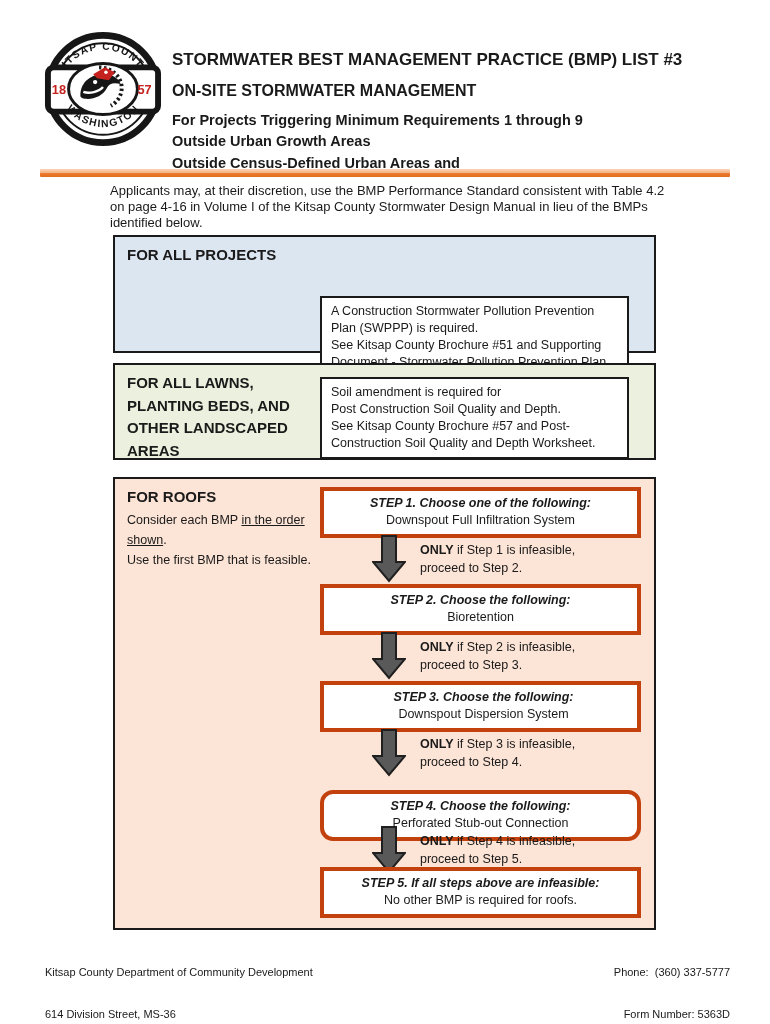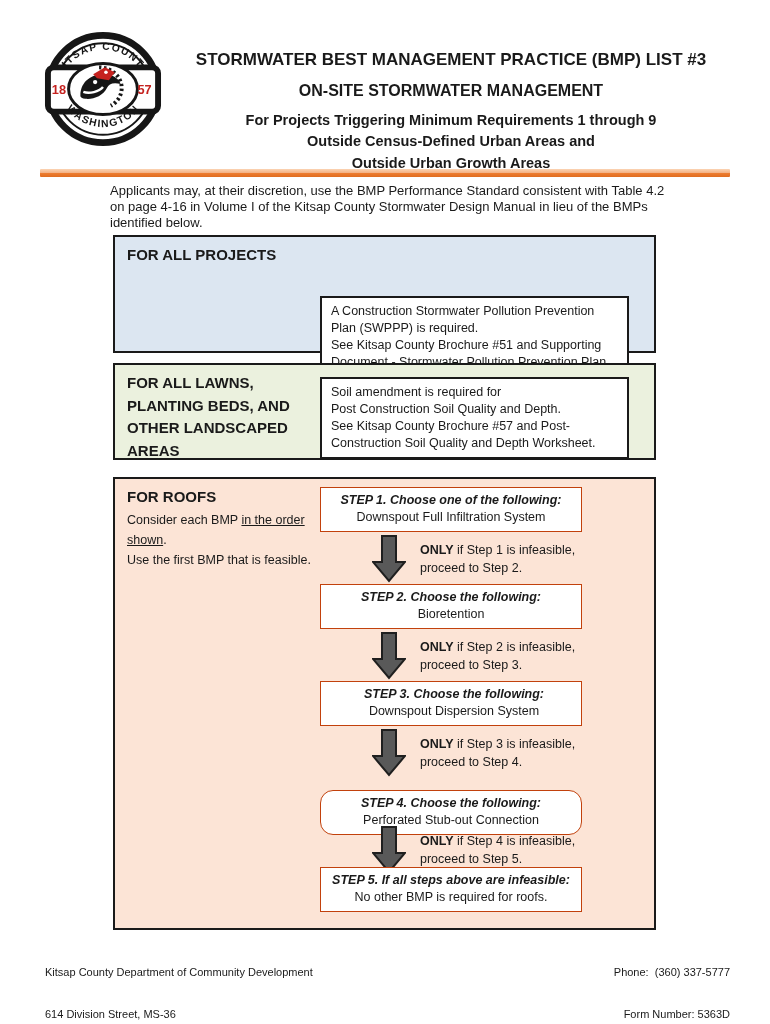--- a/index.html
+++ b/index.html
@@ -2,21 +2,21 @@
 <html><head>
 <meta charset="utf-8">
 <style>
   html,body{margin:0;padding:0;background:#ffffff;}
   .page{
     position:relative;width:770px;height:1024px;background:#ffffff;
     font-family:"Liberation Sans",sans-serif;color:#1a1a1a;overflow:hidden;
   }
   
   .logo{position:absolute;left:44px;top:30px;width:118px;height:118px;}
-  .title-block{position:absolute;left:172px;top:50px;width:558px;text-align:center;}
+  .title-block{position:absolute;left:172px;top:50px;width:558px;}
   .title-1{font-size:17px;font-weight:700;margin:0 0 11px 0;line-height:1.2;}
   .title-2{font-size:16px;font-weight:700;margin:0 0 9px 0;line-height:1.2;}
   .subtitle{font-size:14.5px;font-weight:700;line-height:1.5;}
   .rule{
     position:absolute;left:40px;top:169px;width:690px;height:8px;
     background:linear-gradient(#fbd4b4 0%,#f4b183 48%,#ed7d31 52%,#e06c1f 100%);
     border-radius:1px;
   }
   
   .intro{position:absolute;left:110px;top:183px;width:600px;font-size:13px;line-height:1.22;white-space:pre-line;}
@@ -30,21 +30,21 @@
   .callout{
     position:absolute;left:205px;width:309px;background:#ffffff;border:2px solid #1a1a1a;
     box-sizing:border-box;font-size:12.5px;line-height:1.36;padding:5px 9px;white-space:pre-line;
   }
   .callout-projects{top:11px;min-height:96px;margin-top:48px;}
   .callout-lawns{top:12px;min-height:82px;}
   
   .roofs-desc{margin:4px 0 0 12px;width:202px;font-size:12.5px;line-height:1.6;}
   .u{text-decoration:underline;}
   .step{
-    position:absolute;left:205px;width:262px;background:#ffffff;border:1px solid #c2410c;
+    position:absolute;left:205px;width:321px;background:#ffffff;border:4px solid #c2410c;
     box-sizing:border-box;text-align:center;padding:4px 6px;font-size:12.5px;line-height:1.38;
   }
   .step-title{font-weight:700;font-style:italic;}
   .s1{top:8px;}  .s2{top:105px;} .s3{top:202px;padding-left:12px;} .s4{top:311px;border-radius:13px;} .s5{top:388px;}
   .arrow-row{position:absolute;left:205px;width:309px;height:52px;}
   .a1{top:56px;} .a2{top:153px;} .a3{top:250px;} .a4{top:347px;}
   .arrow-glyph{position:absolute;left:52px;top:0;}
   .arrow-text{margin:6px 0 0 100px;font-size:12.5px;line-height:1.45;}
   .b{font-weight:700;}
   
@@ -78,22 +78,22 @@
       <path id="arcBot" d="M 17 68 A 46 46 0 0 0 103 68" fill="none"></path>
       <text class="seal-arc-text"><textPath href="#arcBot" startOffset="50%" text-anchor="middle">WASHINGTON</textPath></text>
     </svg>
   </div>
 
   <div class="title-block">
     <div class="title-1">STORMWATER BEST MANAGEMENT PRACTICE (BMP) LIST #3</div>
     <div class="title-2">ON-SITE STORMWATER MANAGEMENT</div>
     <div class="subtitle">
       <div>For Projects Triggering Minimum Requirements 1 through 9</div>
+      <div>Outside Urban Growth Areas</div>
       <div>Outside Census-Defined Urban Areas and</div>
-      <div>Outside Urban Growth Areas</div>
     </div>
   </div>
 
   <div class="rule"></div>
 
   <div class="intro">Applicants may, at their discretion, use the BMP Performance Standard consistent with Table 4.2
 on page 4-16 in Volume I of the Kitsap County Stormwater Design Manual in lieu of the BMPs
 identified below.</div>
 
   <div class="section sec-projects">

